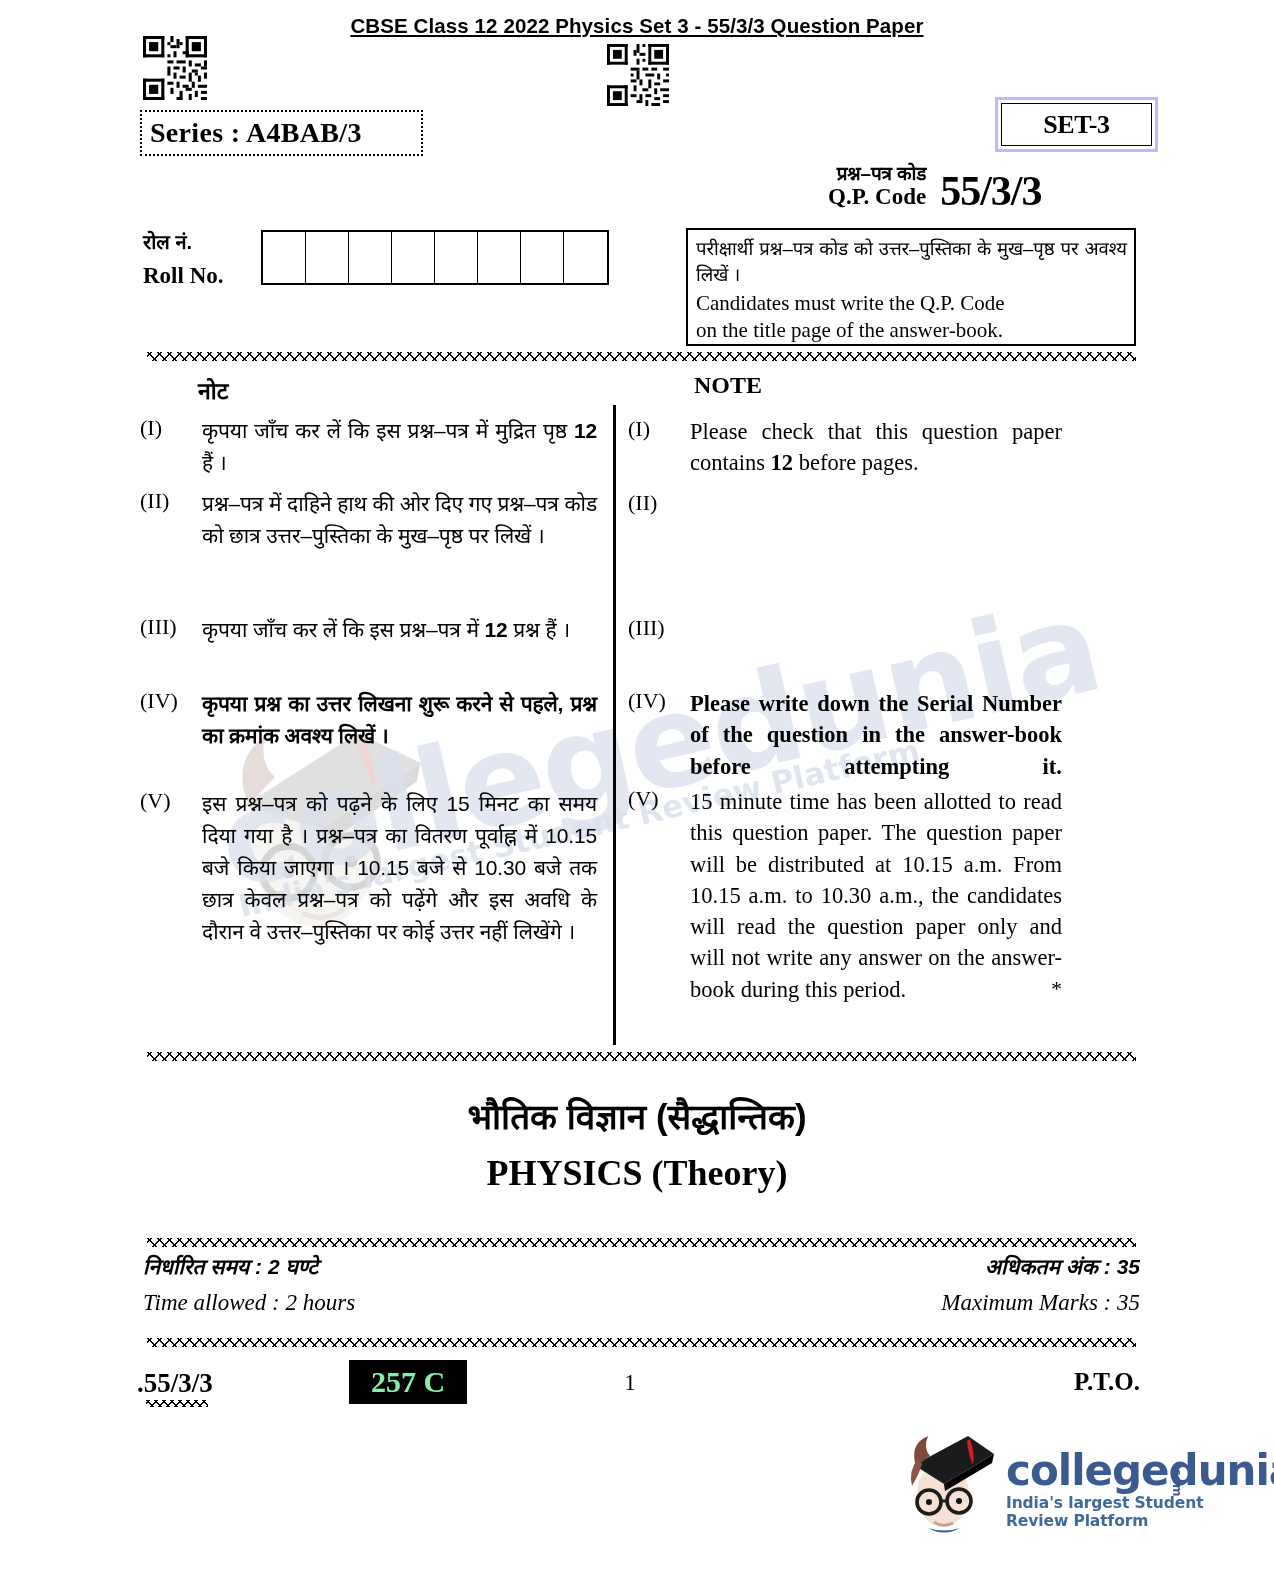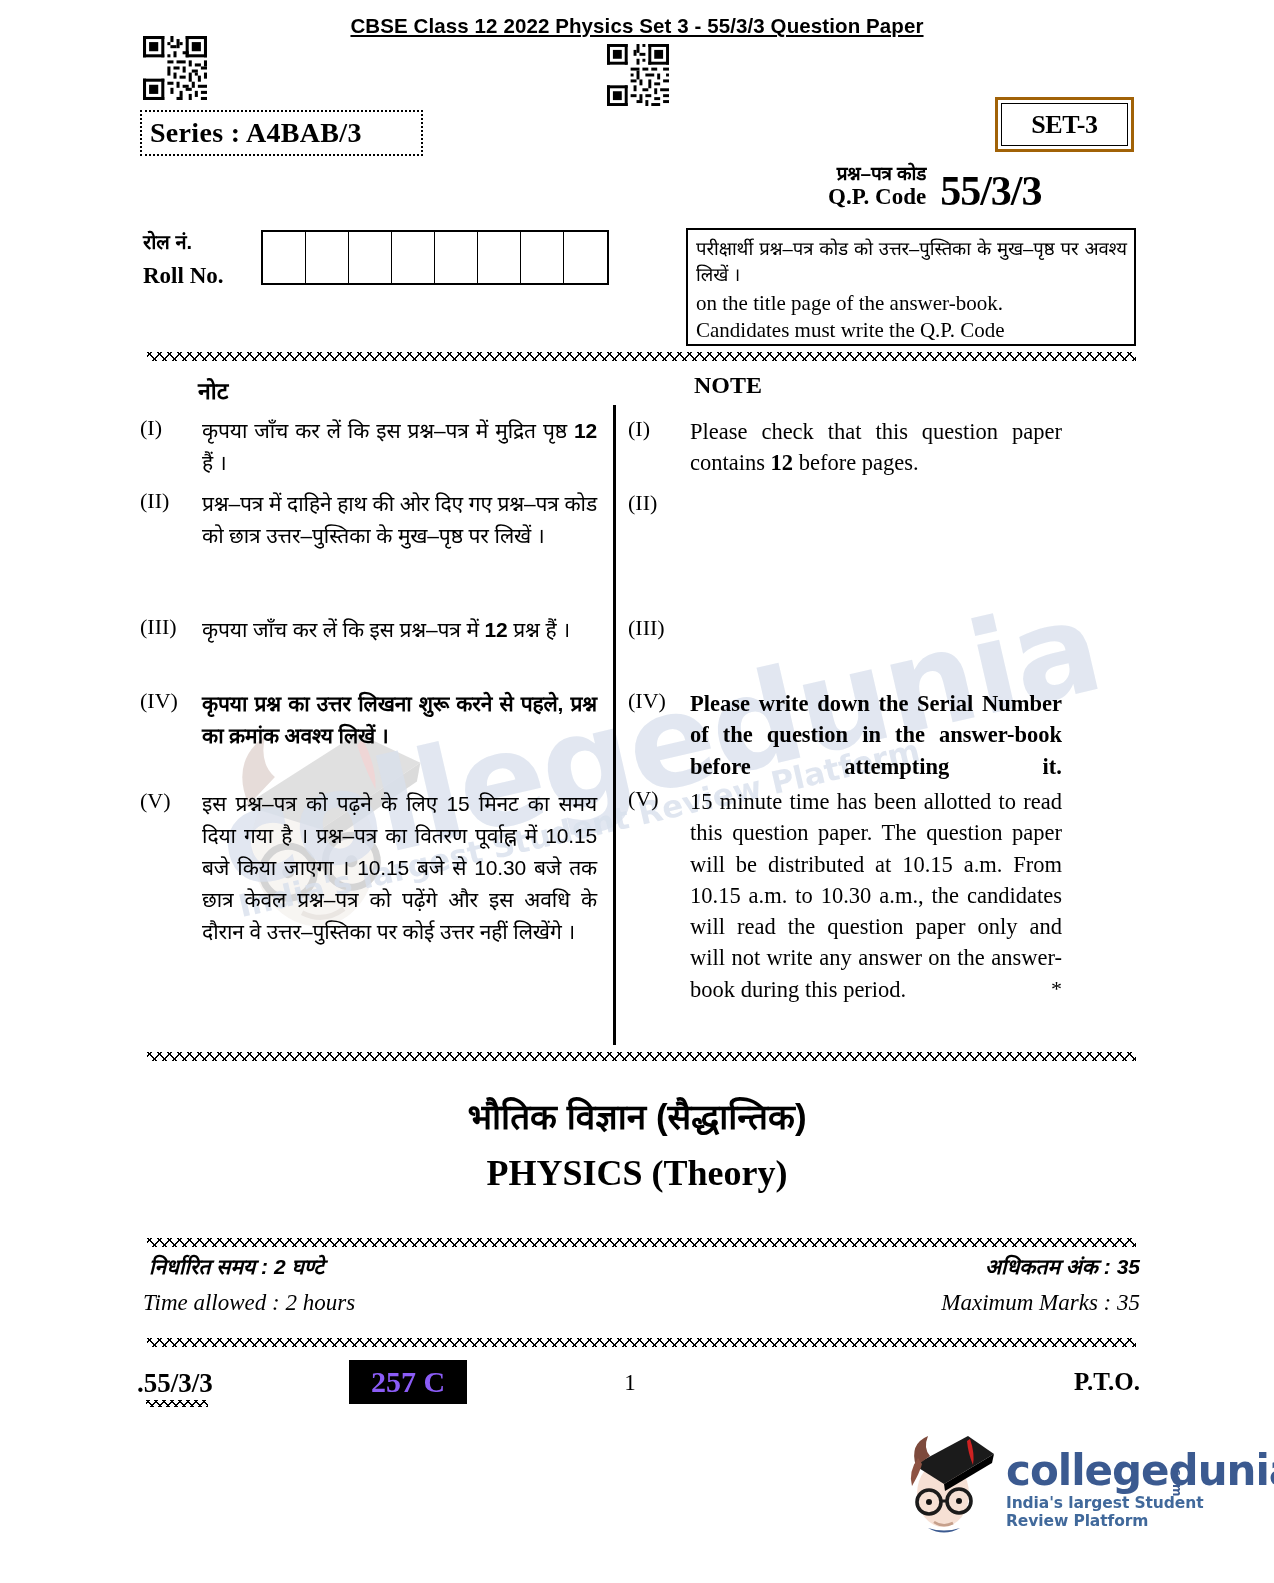--- a/index.html
+++ b/index.html
@@ -110,25 +110,25 @@
     font-weight: bold;
     font-family: "Liberation Serif", serif;
     letter-spacing: .3px;
   }
 
   
   .set-box {
     position: absolute;
     left: 995px;
     top: 97px;
-    width: 139px;
+    width: 163px;
     height: 55px;
     z-index: 5;
     box-sizing: border-box;
-    border: 3px solid #a16207;
+    border: 3px solid #c4b5fd;
     padding: 3px;
   }
   .set-inner {
     width: 100%;
     height: 100%;
     border: 1.5px solid #000;
     display: flex;
     align-items: center;
     justify-content: center;
     box-sizing: border-box;
@@ -350,21 +350,20 @@
     width: 997px;
     display: flex;
     justify-content: space-between;
     z-index: 5;
   }
   .meta-hi {
     font-size: 21px;
     font-style: italic;
     font-weight: bold;
     font-family: "Liberation Sans", sans-serif;
-    margin-left: 6px;
   }
   .meta-en {
     font-size: 23px;
     font-style: italic;
     font-family: "Liberation Serif", serif;
   }
 
   
   .footer-code {
     position: absolute;
@@ -389,21 +388,21 @@
       linear-gradient(-45deg, transparent 44%, #000 44%, #000 58%, transparent 58%);
     background-position: 0 0, 4px 0;
   }
   .footer-box {
     position: absolute;
     left: 349px;
     top: 1360px;
     width: 118px;
     height: 44px;
     background: #000;
-    color: #8b5cf6;
+    color: #86efac;
     display: flex;
     align-items: center;
     justify-content: center;
     font-size: 30px;
     font-weight: bold;
     font-family: "Liberation Serif", serif;
     z-index: 5;
   }
   .footer-page {
     position: absolute;
@@ -638,22 +637,22 @@
       <div class="roll-cell"></div>
       <div class="roll-cell"></div>
       <div class="roll-cell"></div>
       <div class="roll-cell"></div>
       <div class="roll-cell"></div>
     </div>
   </div>
 
   <div class="qp-note-box">
     <div class="qp-note-hi">परीक्षार्थी प्रश्न–पत्र कोड को उत्तर–पुस्तिका के मुख–पृष्ठ पर अवश्य लिखें ।</div>
+    <div class="qp-note-en">Candidates must write the Q.P. Code</div>
     <div class="qp-note-en">on the title page of the answer-book.</div>
-    <div class="qp-note-en">Candidates must write the Q.P. Code</div>
   </div>
 
   <div class="zig" style="left:147px; top:352px; width:989px;"></div>
   <div class="zig" style="left:147px; top:1052px; width:989px;"></div>
   <div class="zig" style="left:147px; top:1238px; width:989px;"></div>
   <div class="zig" style="left:147px; top:1338px; width:989px;"></div>
 
   <div class="note-heading-hi">नोट</div>
   <div class="note-heading-en">NOTE</div>
 

